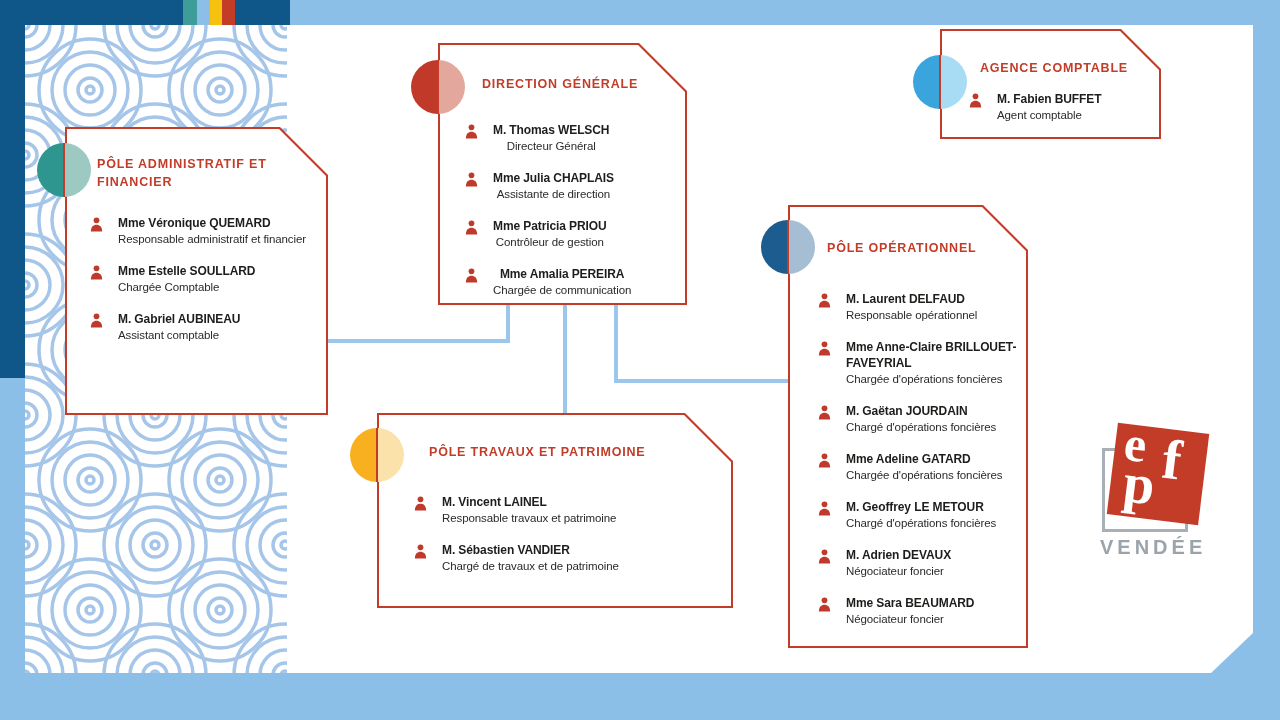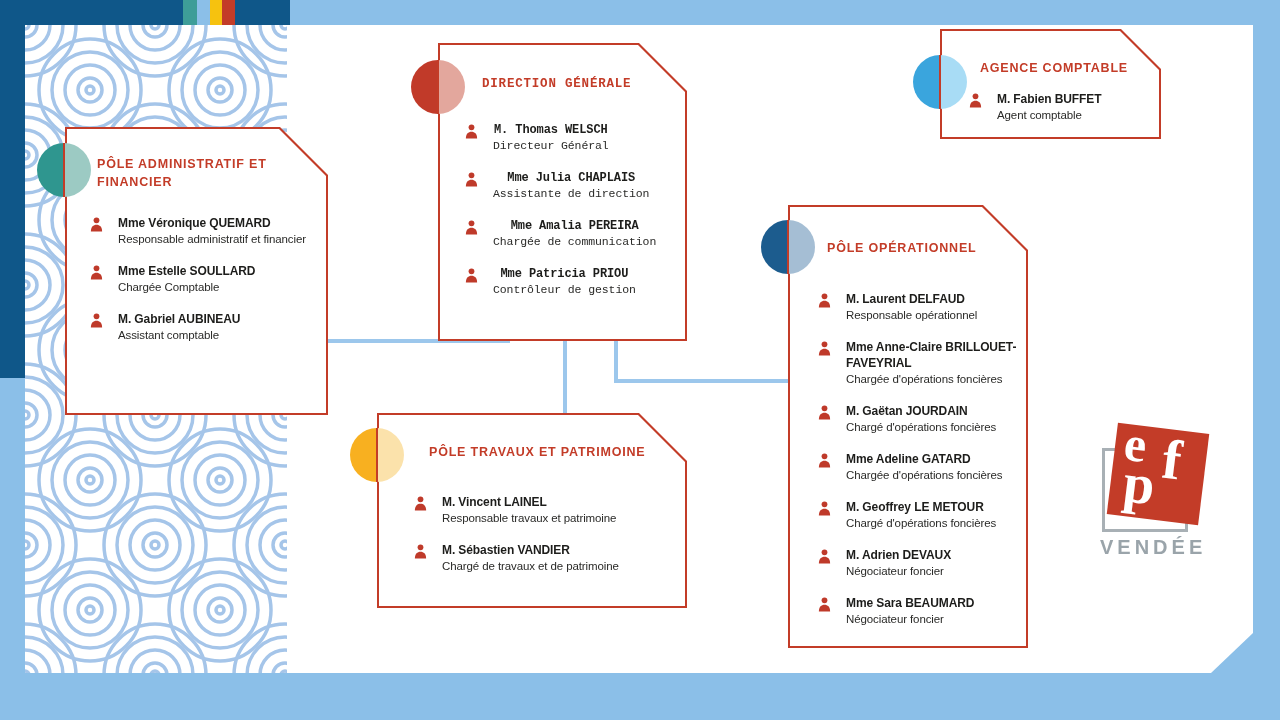--- a/index.html
+++ b/index.html
@@ -49,30 +49,30 @@
   #logo-red span { position:absolute; color:#ffffff; font-family:"Liberation Serif", serif; font-weight:700; line-height:1; }
   #logo .l-e { left:9px; top:-6px; font-size:50px; }
   #logo .l-f { left:49px; top:2px; font-size:56px; }
   #logo .l-p { left:13px; top:30px; font-size:56px; }
   #logo-brand { position:absolute; left:4px; top:112px; font-size:20px; letter-spacing:4px; color:#9aa4aa; font-weight:700; }
 
   
   #box-pa { left:65px;  top:127px; width:263px; height:288px; }
   #box-pa .box-title { padding:26px 10px 0 30px; }
   #box-pa .members  { padding:24px 6px 0 22px; }
-  #box-dg { left:438px; top:43px;  width:249px; height:298px;font-family:Liberation Mono, monospace; }
+  #box-dg { left:438px; top:43px;  width:249px; height:262px; }
   #box-dg .box-title { padding:30px 10px 0 42px; }
   #box-dg .members  { padding:29px 6px 0 24px;text-align:center; }
   #box-ac { left:940px; top:29px;  width:221px; height:110px; --ch:40px; }
   #box-ac .box-title { padding:28px 10px 0 38px; }
   #box-ac .members  { padding:14px 6px 0 26px; }
   #box-po { left:788px; top:205px; width:240px; height:443px; --ch:45px; }
   #box-po .box-title { padding:32px 10px 0 37px; }
   #box-po .members  { padding:34px 6px 0 27px; }
-  #box-pt { left:377px; top:413px; width:310px; height:195px;border-radius:21px; }
+  #box-pt { left:377px; top:413px; width:356px; height:195px;border-radius:21px; }
   #box-pt .box-title { padding:28px 10px 0 50px; }
   #box-pt .members  { padding:33px 8px 0 34px; }
   .member .gap { width:14px; flex:0 0 14px; }
 </style>
 </head>
 <body>
 
 <div id="canvas">
 
   <div id="sheet"></div>
@@ -215,36 +215,36 @@
 
   <div class="member">
     <span class="person-icon">
       <svg viewBox="0 0 24 26" width="15" height="17">
         <circle cx="12" cy="6.2" r="4.6"></circle>
         <path d="M3 24 C3 16.5 7 13.2 12 13.2 C17 13.2 21 16.5 21 24 Z"></path>
       </svg>
     </span>
     <span class="gap"></span>
     <span class="member-text">
+      <span class="member-name">Mme Patricia PRIOU</span>
+      <span class="member-role">Contrôleur de gestion</span>
+    </span>
+  </div>
+
+  <div class="member">
+    <span class="person-icon">
+      <svg viewBox="0 0 24 26" width="15" height="17">
+        <circle cx="12" cy="6.2" r="4.6"></circle>
+        <path d="M3 24 C3 16.5 7 13.2 12 13.2 C17 13.2 21 16.5 21 24 Z"></path>
+      </svg>
+    </span>
+    <span class="gap"></span>
+    <span class="member-text">
       <span class="member-name">Mme Amalia PEREIRA</span>
       <span class="member-role">Chargée de communication</span>
-    </span>
-  </div>
-
-  <div class="member">
-    <span class="person-icon">
-      <svg viewBox="0 0 24 26" width="15" height="17">
-        <circle cx="12" cy="6.2" r="4.6"></circle>
-        <path d="M3 24 C3 16.5 7 13.2 12 13.2 C17 13.2 21 16.5 21 24 Z"></path>
-      </svg>
-    </span>
-    <span class="gap"></span>
-    <span class="member-text">
-      <span class="member-name">Mme Patricia PRIOU</span>
-      <span class="member-role">Contrôleur de gestion</span>
     </span>
   </div>
 </div>
     </div>
   </div>
   <div class="pole-circle" style="left: 411px; top: 60px; background: linear-gradient(90deg, rgb(193, 58, 41) 0px, rgb(193, 58, 41) 50%, rgb(227, 167, 157) 50%, rgb(227, 167, 157) 100%);"></div>
 
   <div class="box" id="box-ac">
     <div class="box-border"></div>
     <div class="box-inner">

